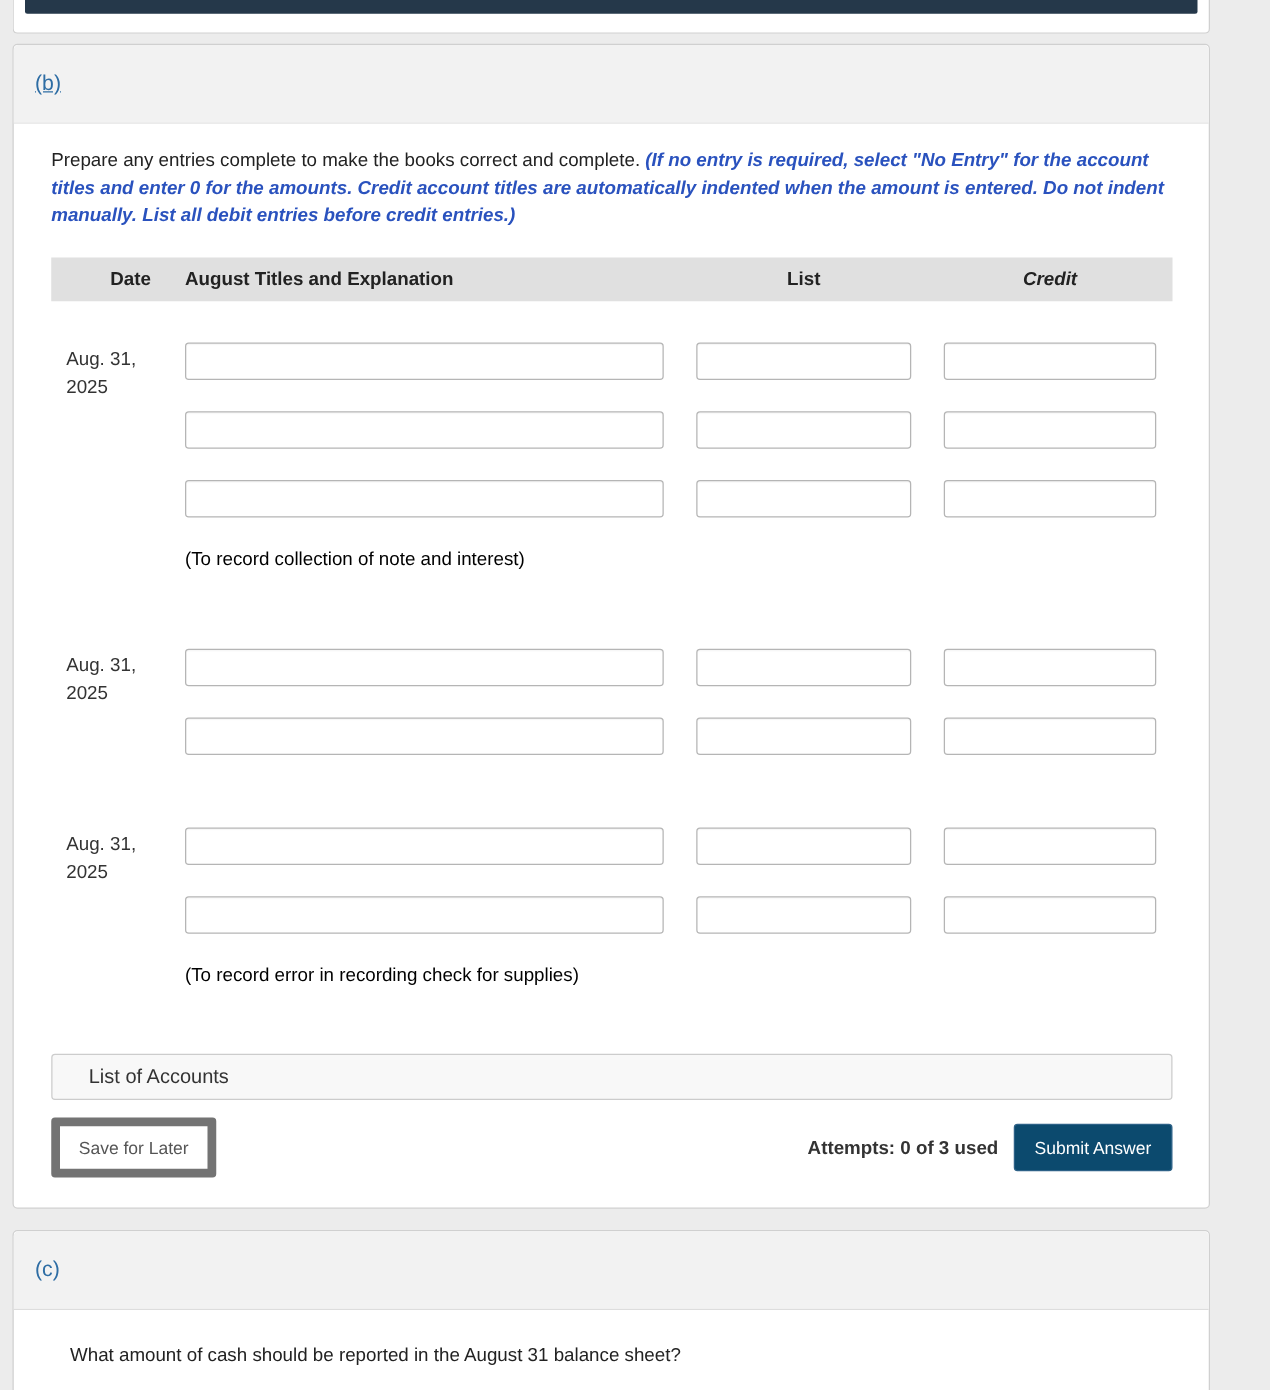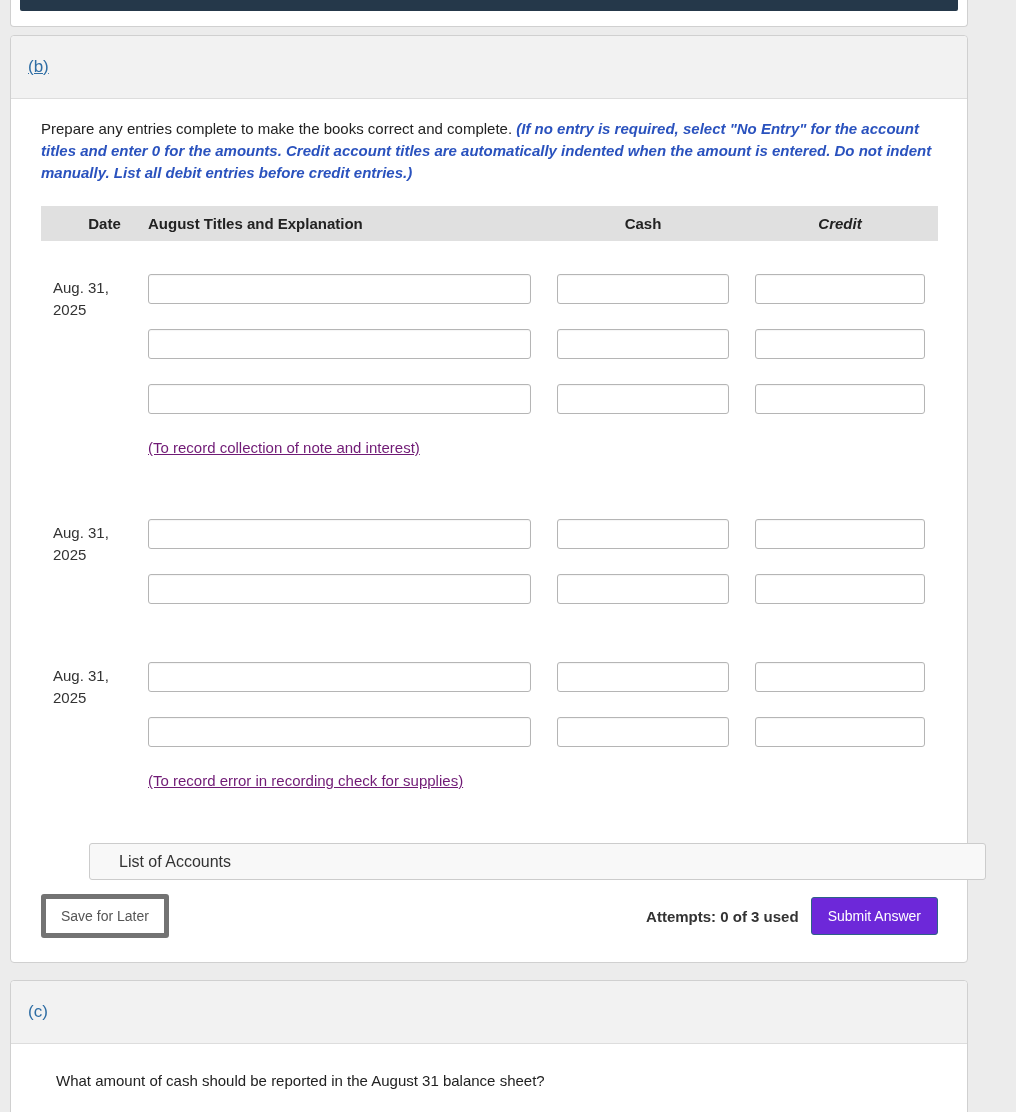--- a/index.html
+++ b/index.html
@@ -51,43 +51,42 @@
     margin-bottom: 25px;
   }
   .entry-row input {
     height: 30px; border: 1px solid #b5b5b5; border-radius: 3px;
     background: #fff; box-shadow: inset 0 1px 1px rgba(0,0,0,0.04);
     font-size: 14px; padding: 0 8px; font-family: inherit;
   }
   .acct-input { width: 383px; }
   .debit-input { width: 172px; }
   .credit-input { width: 170px; }
-  .caption { font-size: 15px; color: #701a75; margin: 12px 0 30px; text-decoration: underline; }
+  .caption { font-size: 15px; color: #000000; margin: 12px 0 30px; }
 
   .list-accounts {
     margin-top: 24px; width: 897px; height: 37px;
     background: #f8f8f8; border: 1px solid #ccc; border-radius: 3px;
     font-size: 16px; color: #333; line-height: 35px; padding-left: 29px;
     cursor: pointer;
-    margin-left: 48px;
   }
 
   .actions-row {
     margin-top: 14px; width: 897px;
     display: flex; align-items: center; justify-content: space-between;
   }
   .btn { font-family: inherit; border-radius: 3px; cursor: pointer; }
   .btn-secondary {
-    background: #fff; border: 5px solid #737373; color: #555;
+    background: #fff; border: 7px solid #737373; color: #555;
     font-size: 14px; padding: 9px 15px;
   }
   .actions-right { display: flex; align-items: center; }
   .attempts { font-size: 15px; font-weight: bold; color: #333; margin-right: 12px; }
   .btn-primary {
-    background: #6d28d9; border: 1px solid #2d6187; color: #fff;
+    background: #0c4a6e; border: 1px solid #2d6187; color: #fff;
     font-size: 14px; padding: 10px 16px;
   }
 
   .card-b { margin-bottom: 17px; }
   .card-c .card-body { min-height: 175px; padding: 0 29px 24px 30px; }
   .question { font-size: 15px; color: #222; padding-top: 28px; margin-left: 15px; }
   .answer-row { margin-top: 26px; margin-left: 10px; display: flex; align-items: center; }
   .answer-label { font-size: 15px; color: #222; width: 382px; }
   .currency { font-size: 15px; color: #222; margin-right: 14px; }
   .answer-input {
@@ -111,21 +110,21 @@
     </div>
     <div class="card-body">
 
       <p class="instructions"><span>Prepare any entries complete to make the books correct and complete. </span><span class="instructions-em">(If no entry is required, select "No Entry" for the account titles and enter 0 for the amounts. Credit account titles are automatically indented when the amount is entered. Do not indent manually. List all debit entries before credit entries.)</span></p>
 
       <div class="journal">
 
         <div class="journal-header">
           <div class="hdr-date">Date</div>
           <div class="hdr-account">August Titles and Explanation</div>
-          <div class="hdr-debit">Cash</div>
+          <div class="hdr-debit">List</div>
           <div class="hdr-credit">Credit</div>
         </div>
 
         <div class="journal-group">
           <div class="date-cell">
             <div>Aug. 31,</div>
             <div>2025</div>
           </div>
           <div class="group-rows">
             <div class="entry-row">

